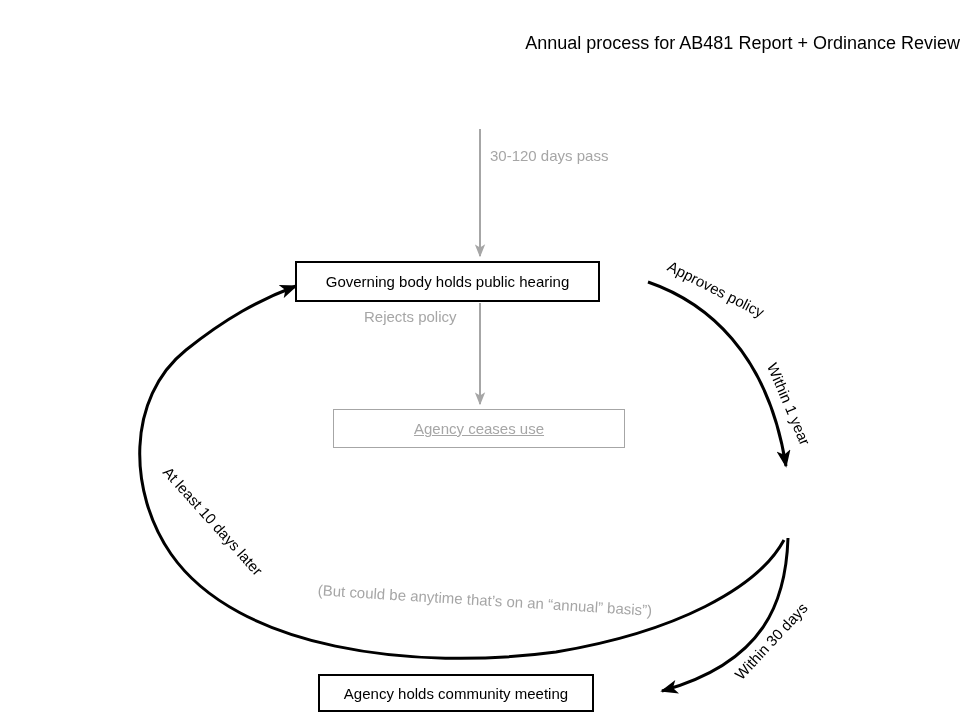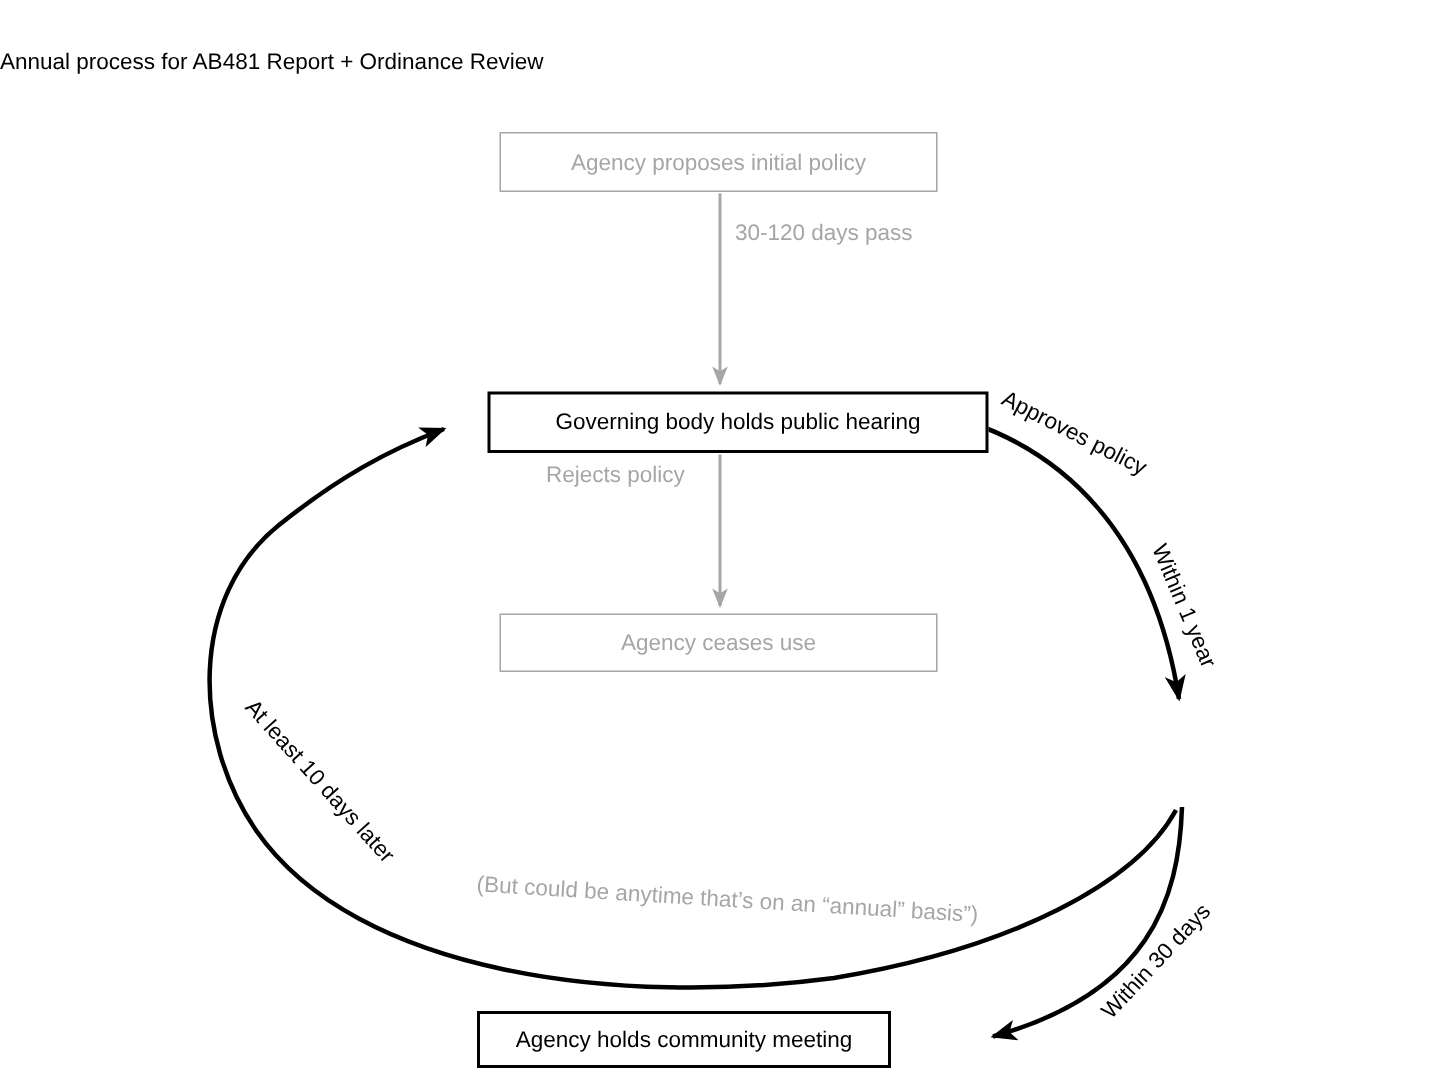--- a/index.html
+++ b/index.html
@@ -13,22 +13,22 @@
     text-align:center;background:#ffffff;font-size:15px;box-sizing:border-box;
   }
   .box.gray{border:1px solid #a6a6a6;color:#a6a6a6;}
   .box.black{border:2px solid #000000;color:#000000;}
   .edge-label{
     position:absolute;white-space:nowrap;font-size:15px;color:#000000;
   }
   .edge-label.gray{color:#a6a6a6;}
   .rot{transform-origin:center center;}
   #page-title{
-    position:absolute;left:0;top:33px;width:960px;text-align:left;
-    font-size:15px;color:#000000;
+    position:absolute;left:0;top:33px;width:960px;text-align:right;
+    font-size:18px;color:#000000;
   }
   .line2{display:block;line-height:19px;}
 </style>
 </head>
 <body>
 
 <div id="canvas">
 
   <svg id="arrow-layer" width="960" height="720" viewBox="0 0 960 720">
     <defs>
@@ -46,29 +46,26 @@
 
     <path d="M648,282 C706,302 768,352 786,466" stroke="#000000" stroke-width="3" fill="none" marker-end="url(#black-arrowhead)"></path>
 
     <path d="M788,538 C786,600 766,662 662,691" stroke="#000000" stroke-width="3" fill="none" marker-end="url(#black-arrowhead)"></path>
 
     <path d="M784,540 C758,588 676,632 556,652 C414,671 238,650 171,554 C128,492 126,398 186,350 C226,318 259,300 296,286" stroke="#000000" stroke-width="3" fill="none" marker-end="url(#black-arrowhead)"></path>
   </svg>
 
   <div id="page-title">Annual process for AB481 Report + Ordinance Review</div>
 
-  <div class="box gray" style="left:333px;top:88px;width:292px;height:40px;">
-    <span>Agency proposes initial policy</span>
-  </div>
 
-  <div class="box black" style="left:325px;top:261px;width:334px;height:41px;">
+  <div class="box black" style="left:295px;top:261px;width:305px;height:41px;">
     <span>Governing body holds public hearing</span>
   </div>
 
-  <div class="box gray" style="left:333px;top:409px;width:292px;height:39px;">
+  <div class="box gray" style="left:333px;top:409px;width:292px;height:39px;text-decoration:underline;">
     <span>Agency ceases use</span>
   </div>
 
 
   <div class="box black" style="left:318px;top:674px;width:276px;height:38px;">
     <span>Agency holds community meeting</span>
   </div>
 
   <div class="edge-label gray" style="left:490px;top:147px;">30-120 days pass</div>
 

